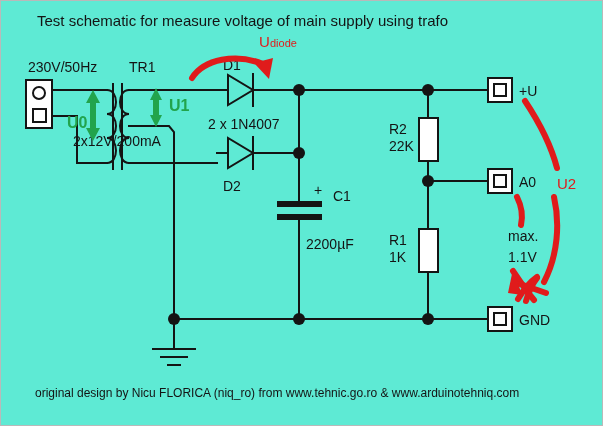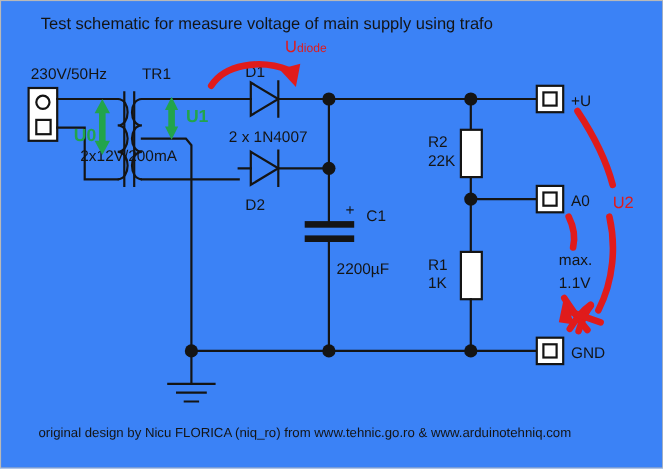--- a/index.html
+++ b/index.html
@@ -7,21 +7,21 @@
     padding: 0;
     background: #ffffff;
   }
   body {
     font-family: "Liberation Sans", sans-serif;
   }
   #canvas {
     position: relative;
     width: 603px;
     height: 426px;
-    background: #3b82f6;
+    background: #5eead4;
     border: 1px solid #b9b9b9;
     box-sizing: border-box;
     overflow: hidden;
   }
   svg.schematic {
     position: absolute;
     left: 0;
     top: 0;
     width: 603px;
     height: 426px;

